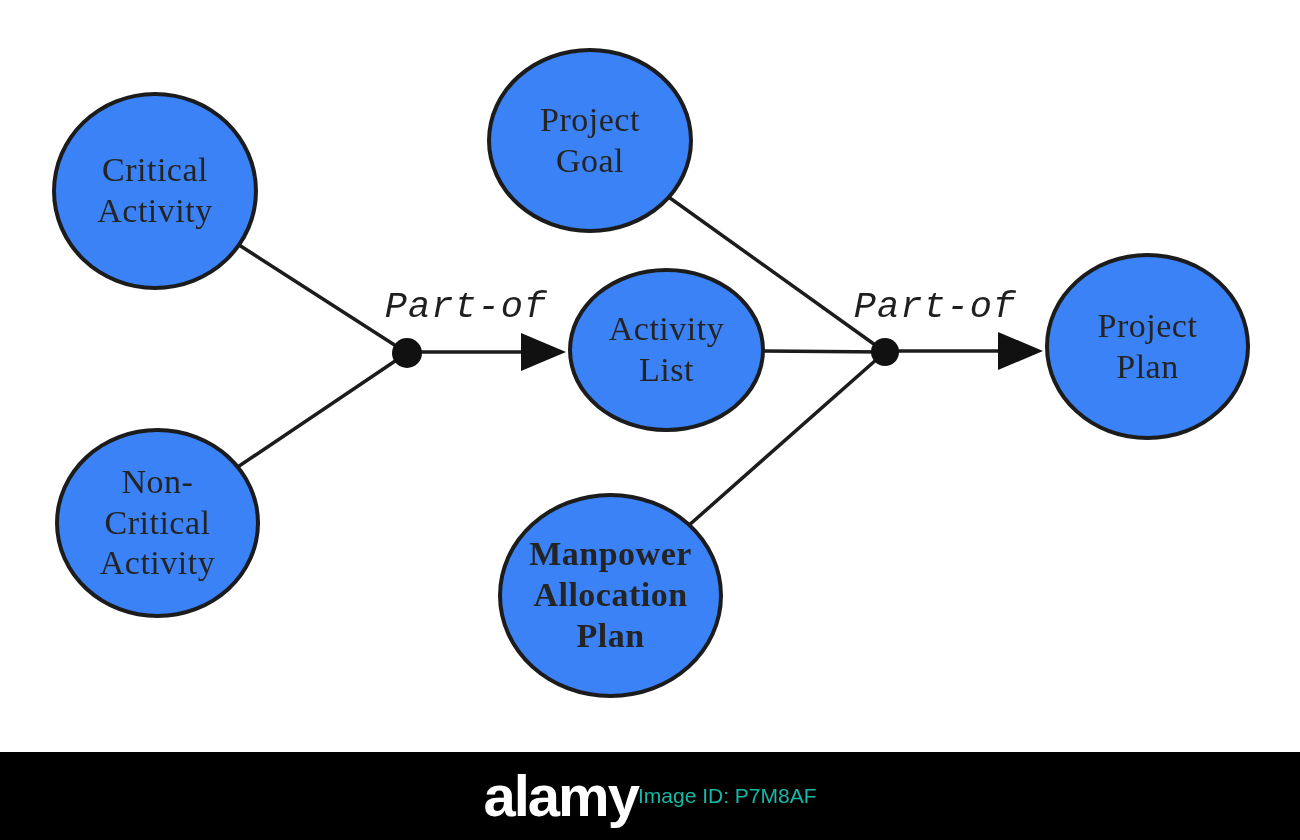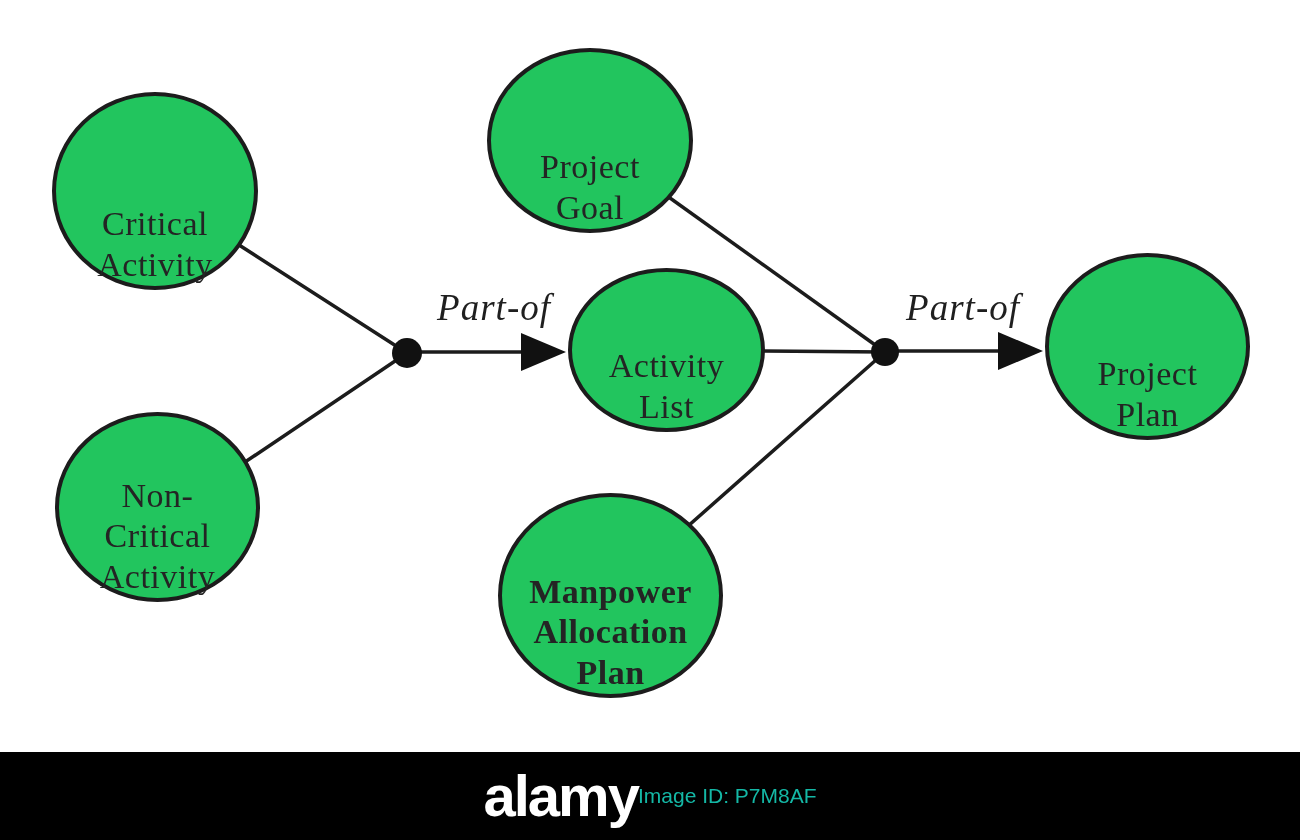--- a/index.html
+++ b/index.html
@@ -6,36 +6,36 @@
   .stage{
     position:relative;width:1300px;height:840px;background:#ffffff;overflow:hidden;
     font-family:"Liberation Serif","DejaVu Serif",serif;
   }
   .diagram{position:absolute;left:0;top:0;width:1300px;height:752px;}
   .edges{position:absolute;left:0;top:0;z-index:0;}
   .edges line{stroke:#1c1c1c;stroke-width:3.5;stroke-linecap:round;}
   .edges polygon,.edges circle{fill:#111111;}
   .node{
     position:absolute;z-index:1;box-sizing:border-box;
-    border:4px solid #1c1c1c;border-radius:50%;background:#22c55e;
-    display:flex;align-items:flex-end;justify-content:center;
+    border:4px solid #1c1c1c;border-radius:50%;background:#3b82f6;
+    display:flex;align-items:center;justify-content:center;
   }
   .node .lbl{
     white-space:pre-line;text-align:center;color:#242424;
     font-size:34px;line-height:1.2;letter-spacing:0.5px;
   }
   .n-critical{left:52px;top:92px;width:206px;height:198px;}
-  .n-noncritical{left:55px;top:412px;width:205px;height:190px;}
+  .n-noncritical{left:55px;top:428px;width:205px;height:190px;}
   .n-goal{left:487px;top:48px;width:206px;height:185px;}
   .n-list{left:568px;top:268px;width:197px;height:164px;}
   .n-manpower{left:498px;top:493px;width:225px;height:205px;font-weight:bold;}
   .n-plan{left:1045px;top:253px;width:205px;height:187px;}
   .relation{
-    position:absolute;z-index:2;width:170px;text-align:right;
-    font-style:italic;font-size:37px;color:#1f1f1f;letter-spacing:1px;
+    position:absolute;z-index:2;width:170px;text-align:center;
+    font-style:italic;font-size:37px;color:#1f1f1f;letter-spacing:1px;font-family:Liberation Mono, monospace;
   }
   .rel-1{left:381px;top:286px;}
   .rel-2{left:850px;top:286px;}
   .watermark-bar{
     position:absolute;left:0;top:752px;width:1300px;height:88px;background:#000000;
     display:flex;align-items:center;justify-content:center;
     box-sizing:border-box;padding:0 50px;
     font-family:"Liberation Sans","DejaVu Sans",sans-serif;
   }
   .alamy-logo{

